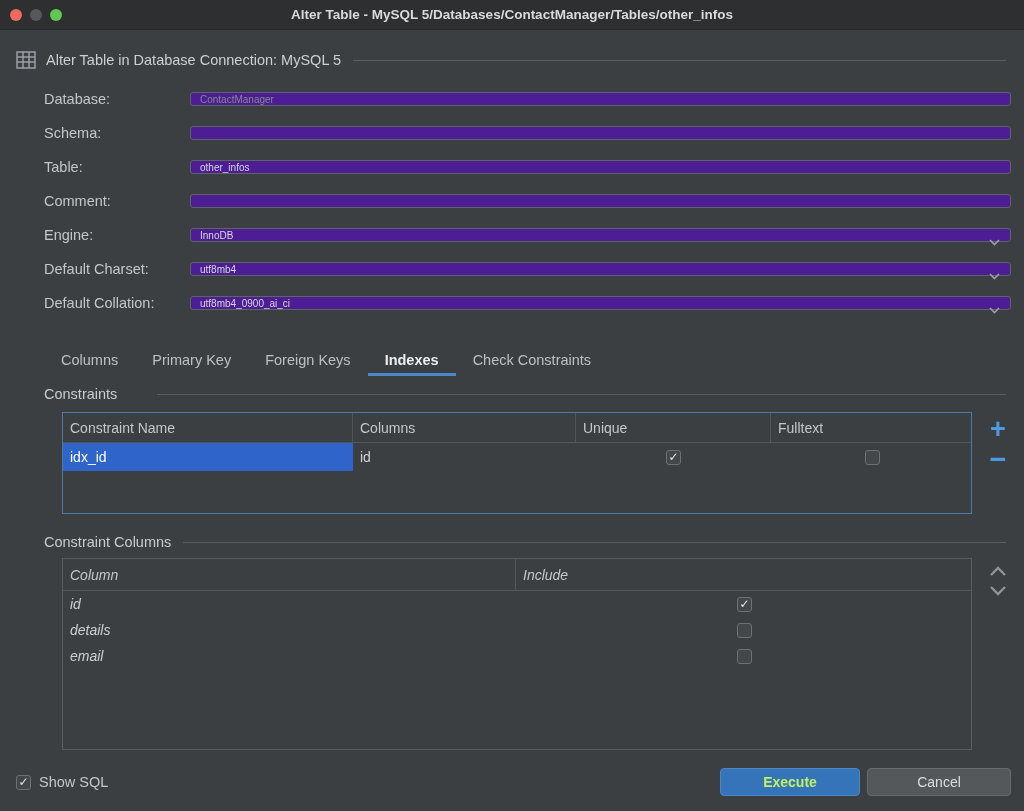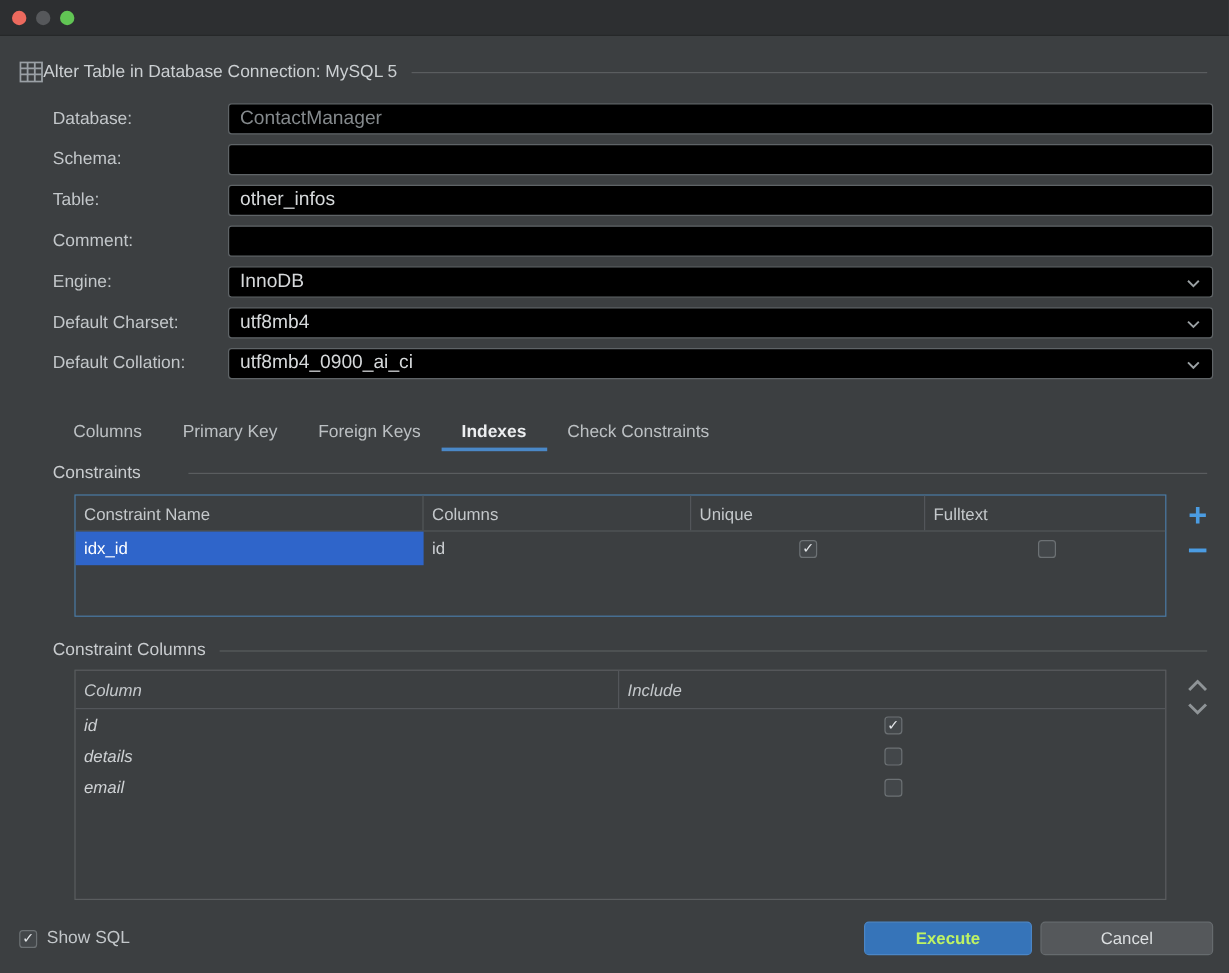--- a/index.html
+++ b/index.html
@@ -22,32 +22,32 @@
   .tl.green { background:#61c554; }
   .wtitle {
     position:absolute; left:0; right:0; text-align:center;
     font-size:13.5px; font-weight:bold; color:#d8dadc;
   }
 
   
   .dialog-body { flex:1 1 auto; display:flex; flex-direction:column; padding-top:18px; }
 
   .header-row { display:flex; align-items:center; padding:0 16px; height:24px; }
-  .header-row .htext { font-size:14.5px; color:#ccd0d3; white-space:nowrap; }
+  .header-row .htext { margin-left:10px; font-size:14.5px; color:#ccd0d3; white-space:nowrap; }
   .hline { flex:1 1 auto; height:1px; background:#5a5d5f; margin-left:12px; margin-right:2px; }
 
   
   .form { margin-top:14px; }
   .form-row { display:flex; align-items:center; height:26px; margin:0 13px 8px 44px; }
   .form-row.gap-above { margin-top:0; }
   .flabel { width:146px; flex:0 0 auto; font-size:14.5px; color:#c3c7ca; }
   .finput {
-    flex:1 1 auto; height:26px; background:#000000; border:1px solid #5f6467;
+    flex:1 1 auto; height:14px; background:#4c1d95; border:1px solid #5f6467;
     border-radius:3px; display:flex; align-items:center; padding:0 9px;
-    font-size:16px; color:#d6d9db; cursor:text; position:relative;
+    font-size:10px; color:#d6d9db; cursor:text; position:relative;
   }
   .finput .dimmed { color:#84898c; }
   .finput.select { cursor:default; }
   .finput.select .chev { position:absolute; right:10px; top:10px; }
 
   
   .tabs { display:flex; margin:20px 0 0 44px; height:32px; }
   .tab {
     padding:0 17px; display:flex; align-items:center; font-size:14.5px;
     color:#bcc0c3; cursor:pointer; position:relative;
@@ -135,20 +135,21 @@
 <body>
 
 <div class="window">
 
   <div class="titlebar">
     <div class="traffic">
       <span class="tl red"></span>
       <span class="tl gray"></span>
       <span class="tl green"></span>
     </div>
+    <div class="wtitle">Alter Table - MySQL 5/Databases/ContactManager/Tables/other_infos</div>
   </div>
 
   <div class="dialog-body">
 
     <div class="header-row">
       <span>
         <svg width="20" height="18" viewBox="0 0 20 18">
           <rect x="1" y="1" width="18" height="16" fill="none" stroke="#9aa0a5" stroke-width="1.5"></rect>
           <line x1="1" y1="6" x2="19" y2="6" stroke="#9aa0a5" stroke-width="1.5"></line>
           <line x1="1" y1="11" x2="19" y2="11" stroke="#9aa0a5" stroke-width="1.5"></line>

